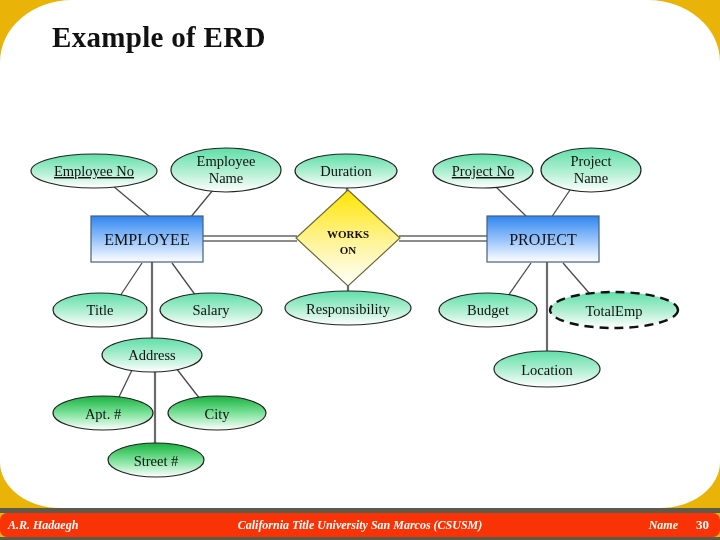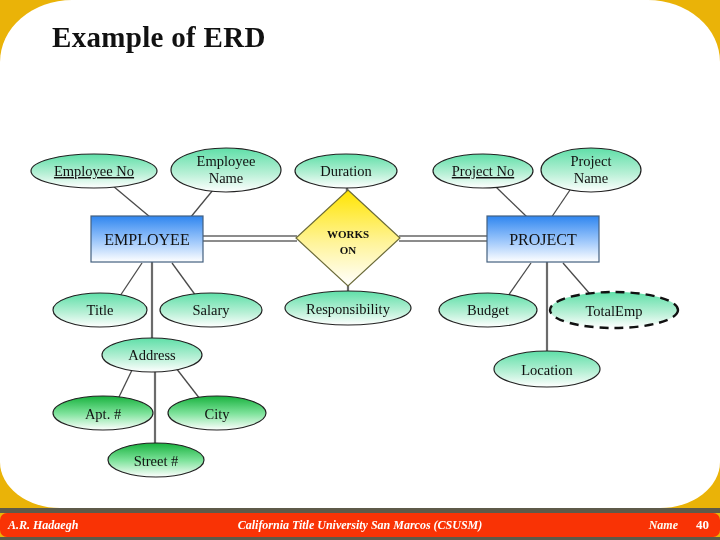--- a/index.html
+++ b/index.html
@@ -255,17 +255,17 @@
       <rect x="487" y="216" width="112" height="46" fill="url(#gEntity)" stroke="#44607f" stroke-width="1.2"></rect>
       <text class="box-label" x="543" y="245" text-anchor="middle">PROJECT</text>
     </g>
   </svg>
 
   <div id="footer-strip"></div>
   <div id="footer-bar">
     <div class="foot-txt" id="foot-author">A.R. Hadaegh</div>
     <div class="foot-txt" id="foot-center">California Title University San Marcos (CSUSM)</div>
     <div class="foot-txt" id="foot-page">Name</div>
-    <div id="foot-num">40</div>
+    <div id="foot-num">30</div>
   </div>
   <div id="footer-under"></div>
 
 </div>
 
 </body></html>

